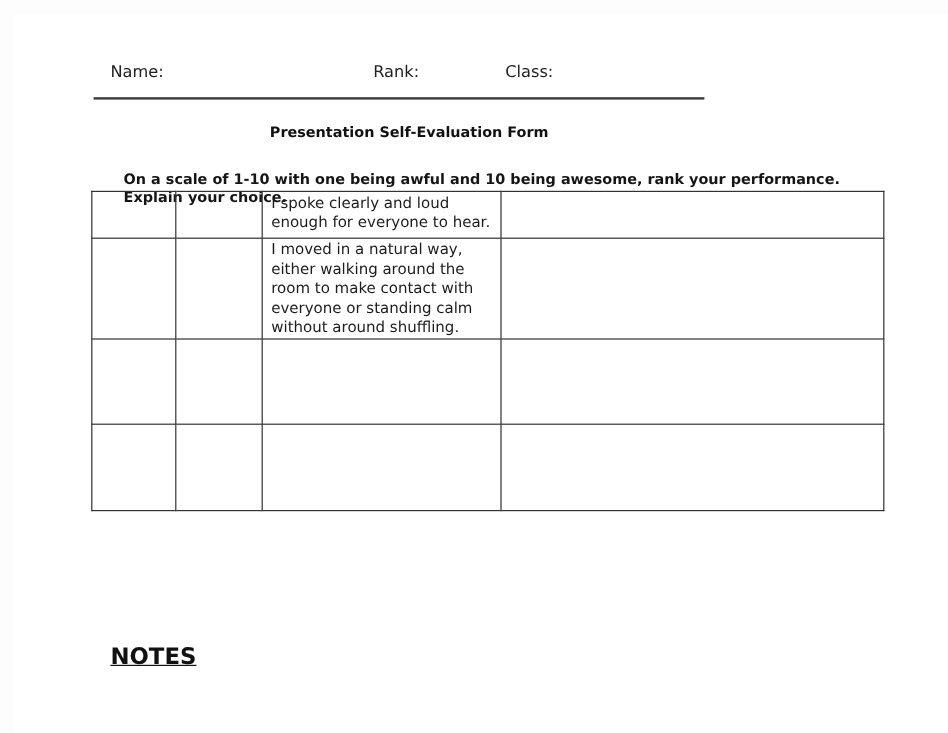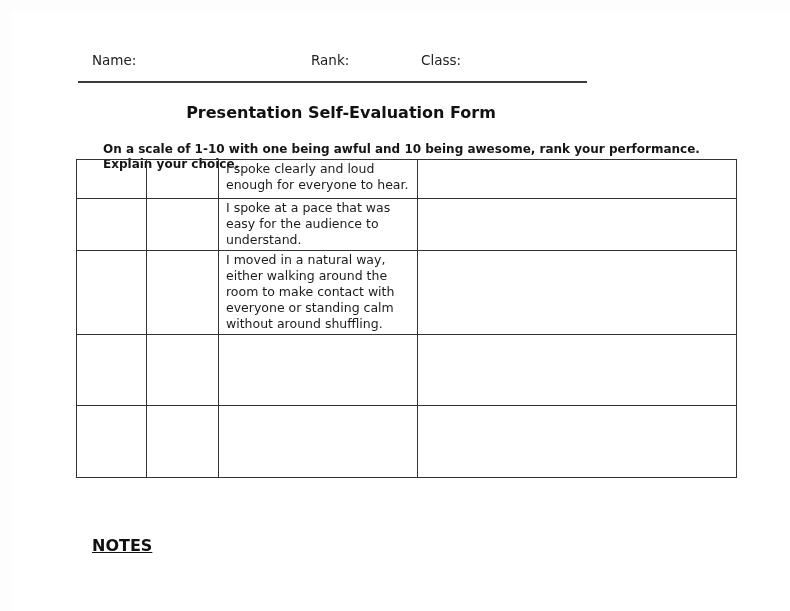--- a/index.html
+++ b/index.html
@@ -37,21 +37,21 @@
   .blank-name  { left: 48px;  width: 165px; }
   .blank-date  { left: 260px; width: 64px; }
   .blank-class { left: 376px; width: 130px; }
 
   
   .title {
     position: absolute;
     left: 0; top: 79px;
     width: 658px;
     text-align: center;
-    font-size: 16px;
+    font-size: 12px;
     font-weight: bold;
     color: #111;
   }
 
   
   .directions {
     position: absolute;
     left: 67px; top: 106px;
     width: 690px;
     font-size: 12px;
@@ -94,21 +94,21 @@
   tr.r1   { height: 49px; }
   tr.r2   { height: 41px; }
   tr.r3   { height: 74px; }
   tr.r4   { height: 71px; }
   tr.r5   { height: 72px; }
 
   
   .notes {
     position: absolute;
     left: 68px; top: 512px;
-    font-size: 16px;
+    font-size: 19px;
     font-weight: bold;
     text-decoration: underline;
     color: #111;
   }
 </style>
 </head>
 <body>
 
 <div class="page">
 
@@ -134,26 +134,20 @@
         <col class="c-quality">
         <col class="c-expl">
     </colgroup>
     <tbody>
       <tr class="r0">
         <td></td>
         <td></td>
         <td>I spoke clearly and loud enough for everyone to hear.</td>
         <td></td>
       </tr>
-      <tr class="r1">
-        <td></td>
-        <td></td>
-        <td>I spoke at a pace that was easy for the audience to understand.</td>
-        <td></td>
-      </tr>
       <tr class="r3">
         <td></td>
         <td></td>
         <td>I moved in a natural way, either walking around the room to make contact with everyone or standing calm without around shuffling.</td>
         <td></td>
       </tr>
       <tr class="r4">
         <td></td>
         <td></td>
         <td></td>

